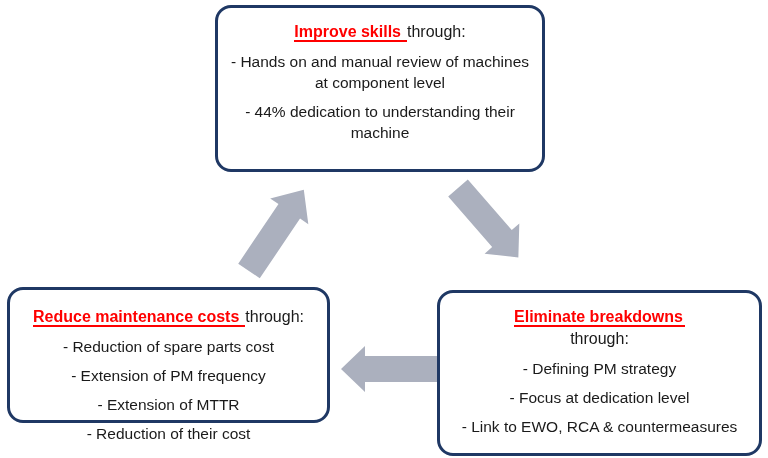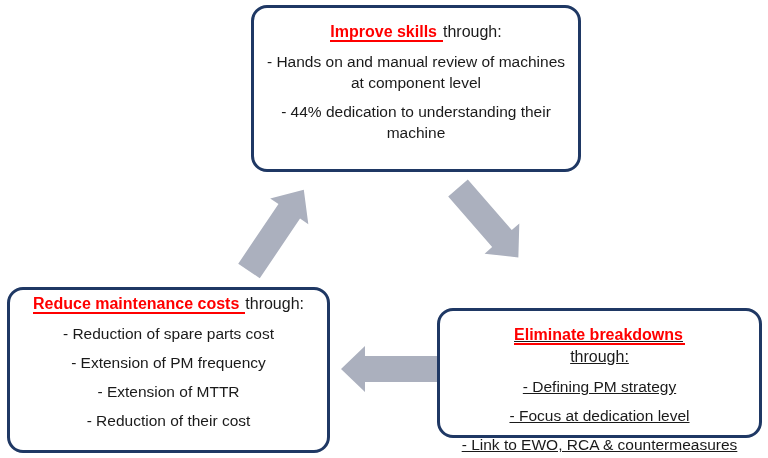--- a/index.html
+++ b/index.html
@@ -27,39 +27,39 @@
 <body>
 
 <div class="canvas" style="background: rgb(255, 255, 255);">
 
   <svg class="arrows" width="768" height="458" viewBox="0 0 768 458">
     <polygon class="arrow" transform="translate(249,271) rotate(-56)" points="0,-13 72,-13 72,-23 98,0 72,23 72,13 0,13" fill="#ABB0BE"></polygon>
     <polygon class="arrow" transform="translate(458,188) rotate(49)" points="0,-13 67,-13 67,-23 92,0 67,23 67,13 0,13" fill="#ABB0BE"></polygon>
     <polygon class="arrow" transform="translate(441,369) rotate(180)" points="0,-13 76,-13 76,-23 100,0 76,23 76,13 0,13" fill="#ABB0BE"></polygon>
   </svg>
 
-  <div class="box" style="left: 215px; top: 5px; width: 330px; height: 167px; border-color: rgb(31, 56, 100); margin-left: 36px;">
+  <div class="box" style="left: 215px; top: 5px; width: 330px; height: 167px; border-color: rgb(31, 56, 100);">
     <div class="title">
       <span class="red" style="color: rgb(255, 0, 0); border-bottom-color: rgb(255, 0, 0);">Improve skills</span><span class="rest">through:</span>
     </div>
     <div class="bullet">- Hands on and manual review of machines at component level</div>
     <div class="bullet">- 44% dedication to understanding their machine</div>
   </div>
 
-  <div class="box" style="left: 7px; top: 287px; width: 323px; height: 166px; padding-top: 3px; border-color: rgb(31, 56, 100);">
+  <div class="box" style="left: 7px; top: 287px; width: 323px; height: 136px; padding-top: 16px; border-color: rgb(31, 56, 100);">
     <div class="title">
       <span class="red" style="color: rgb(255, 0, 0); border-bottom-color: rgb(255, 0, 0);">Reduce maintenance costs</span><span class="rest">through:</span>
     </div>
     <div class="bullet">- Reduction of spare parts cost</div>
     <div class="bullet">- Extension of PM frequency</div>
     <div class="bullet">- Extension of MTTR</div>
     <div class="bullet">- Reduction of their cost</div>
   </div>
 
-  <div class="box stack" style="left: 437px; top: 308px; width: 325px; height: 130px; border-color: rgb(31, 56, 100); text-decoration: underline;">
+  <div class="box stack" style="left: 437px; top: 290px; width: 325px; height: 166px; border-color: rgb(31, 56, 100);">
     <div class="title">
       <span class="red" style="color: rgb(255, 0, 0); border-bottom-color: rgb(255, 0, 0);">Eliminate breakdowns</span><span class="rest">through:</span>
     </div>
     <div class="bullet">- Defining PM strategy</div>
     <div class="bullet">- Focus at dedication level</div>
     <div class="bullet">- Link to EWO, RCA &amp; countermeasures</div>
   </div>
 
 </div>
 

